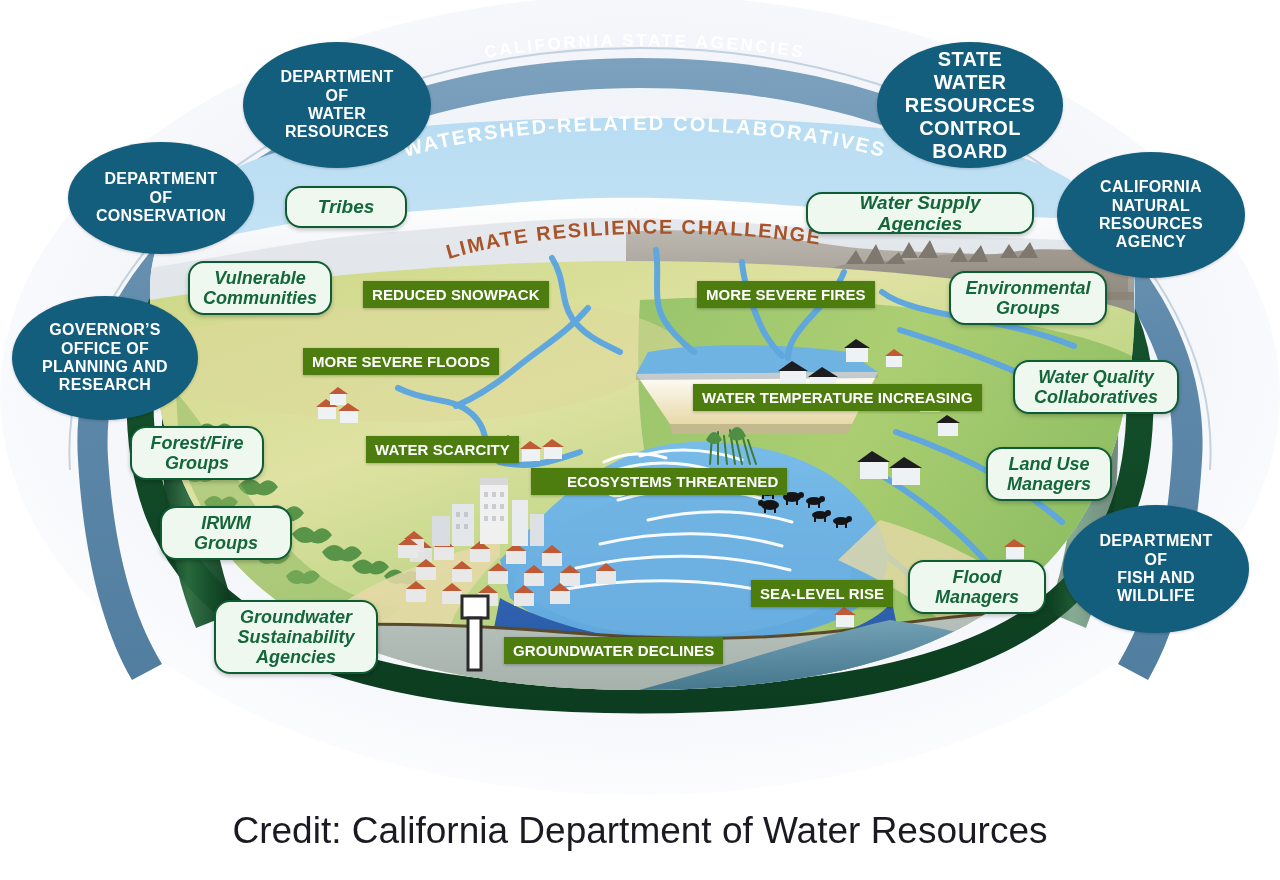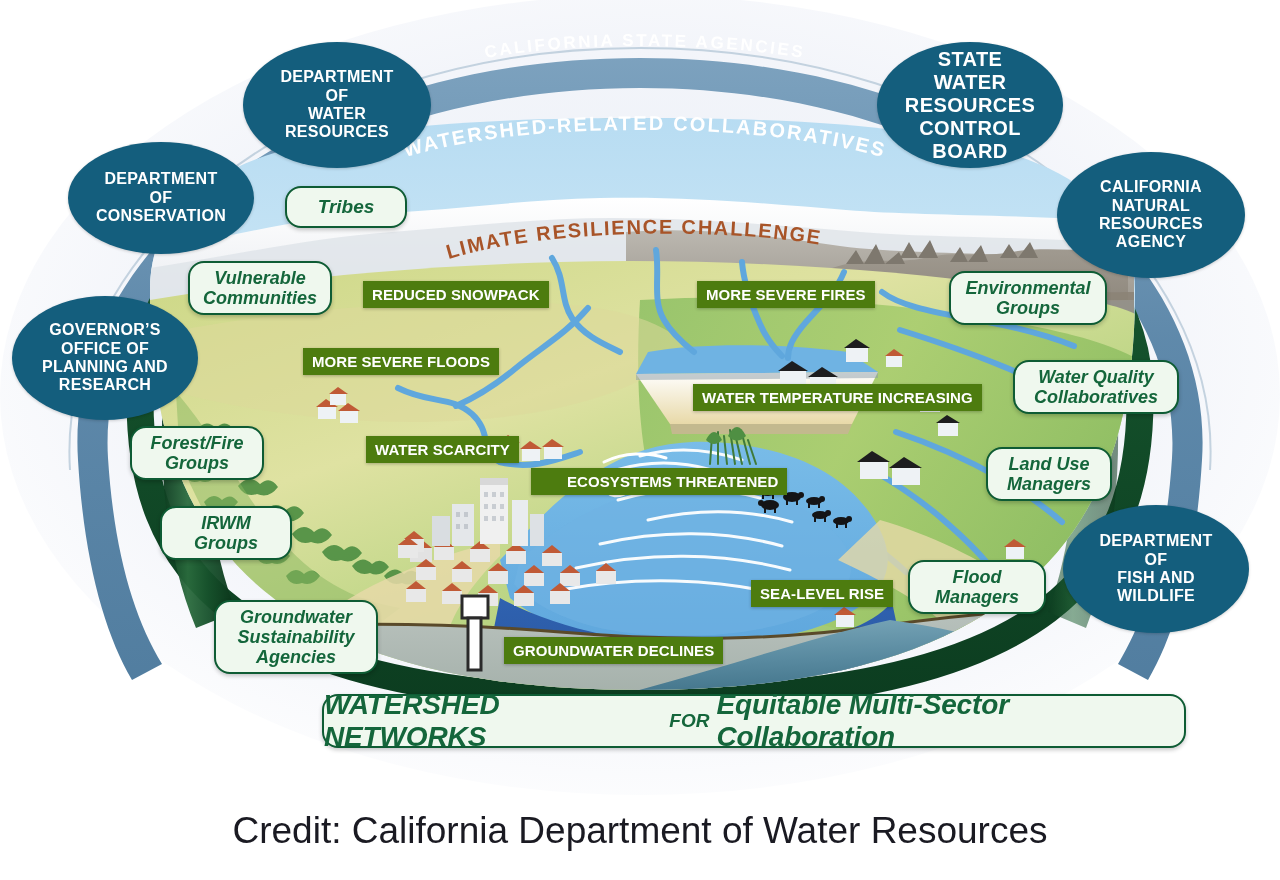--- a/index.html
+++ b/index.html
@@ -613,20 +613,23 @@
     <span>DEPARTMENT
 OF
 FISH AND
 WILDLIFE</span>
   </div>
 
   <div class="pill" style="left:285px;top:186px;width:122px;height:42px;font-size:19px;">
     <span>Tribes</span>
   </div>
 
+  <div class="pill" style="left:806px;top:192px;width:228px;height:42px;font-size:19px;">
+    <span>Water Supply Agencies</span>
+  </div>
 
   <div class="pill" style="left:188px;top:261px;width:144px;height:54px;font-size:18px;">
     <span>Vulnerable
 Communities</span>
   </div>
 
   <div class="pill" style="left:949px;top:271px;width:158px;height:54px;font-size:18px;">
     <span>Environmental
 Groups</span>
   </div>
@@ -671,21 +674,16 @@
   <div class="challenge" style="left:693px;top:384px;height:27px;">WATER TEMPERATURE INCREASING</div>
 
   <div class="challenge" style="left:366px;top:436px;height:27px;">WATER SCARCITY</div>
 
   <div class="challenge" style="left:531px;top:468px;height:27px;padding-left:36px;">ECOSYSTEMS THREATENED</div>
 
   <div class="challenge" style="left:751px;top:580px;height:27px;">SEA-LEVEL RISE</div>
 
   <div class="challenge" style="left:504px;top:637px;height:27px;">GROUNDWATER DECLINES</div>
 
-  <div id="banner">
-    <span class="b1">WATERSHED NETWORKS</span>
-    <span class="b2">FOR</span>
-    <span class="b3">Equitable Multi-Sector Collaboration</span>
-  </div>
 
   <div id="credit">Credit: California Department of Water Resources</div>
 
 </div>
 
 </body></html>

